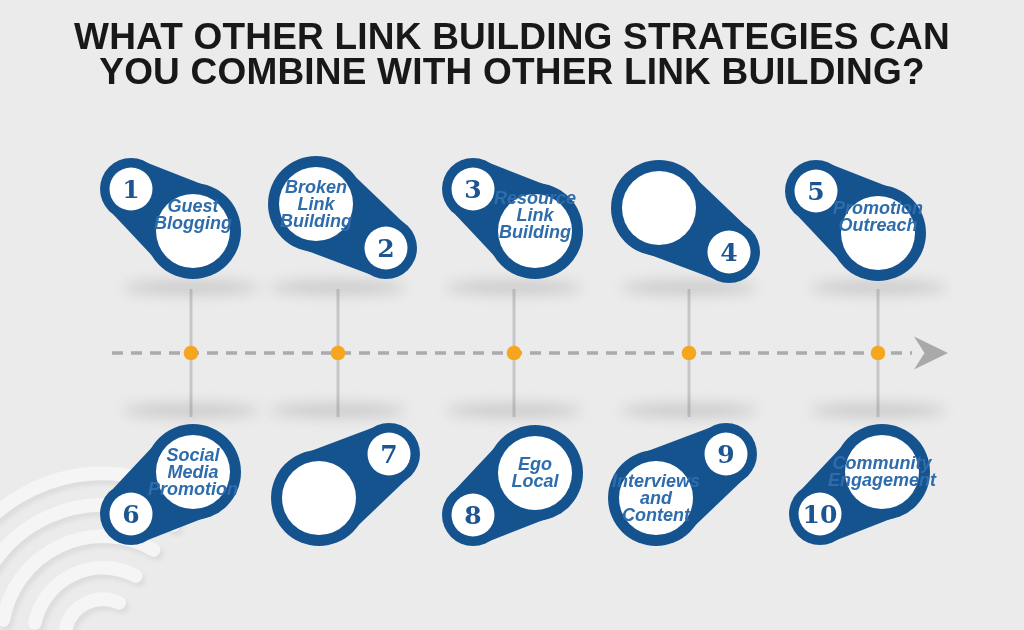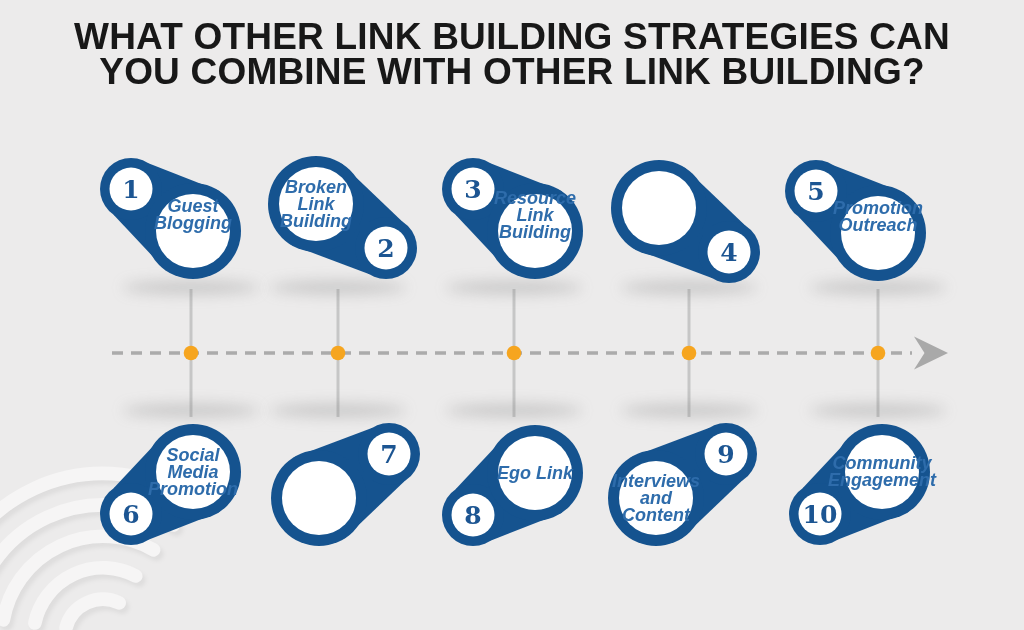--- a/index.html
+++ b/index.html
@@ -184,21 +184,21 @@
 
   <div class="item vaf i8">
     <svg class="blob flip" width="168" height="150" viewBox="0 0 168 150" aria-hidden="true">
       <polygon class="c" points="22.6,67.7 75.1,123.7 128.9,44.3 57.4,16.3"></polygon>
       <circle class="c" cx="40" cy="42" r="31"></circle>
         <circle class="c" cx="102" cy="84" r="48"></circle>
       <circle class="w" cx="40" cy="42" r="21.5"></circle>
         <circle class="w" cx="102" cy="84" r="37"></circle>
     </svg>
     <div class="num">8</div>
-    <div class="label">Ego Link</div>
+    <div class="label">Ego Local</div>
   </div>
 
   <div class="item vbf i9">
     <svg class="blob flip" width="168" height="150" viewBox="0 0 168 150" aria-hidden="true">
       <polygon class="c" points="29.5,95.6 108.5,125.2 141.5,72.8 80.5,14.4"></polygon>
       <circle class="c" cx="55" cy="55" r="48"></circle>
         <circle class="c" cx="125" cy="99" r="31"></circle>
       <circle class="w" cx="55" cy="55" r="37"></circle>
         <circle class="w" cx="125" cy="99" r="21.5"></circle>
     </svg>

